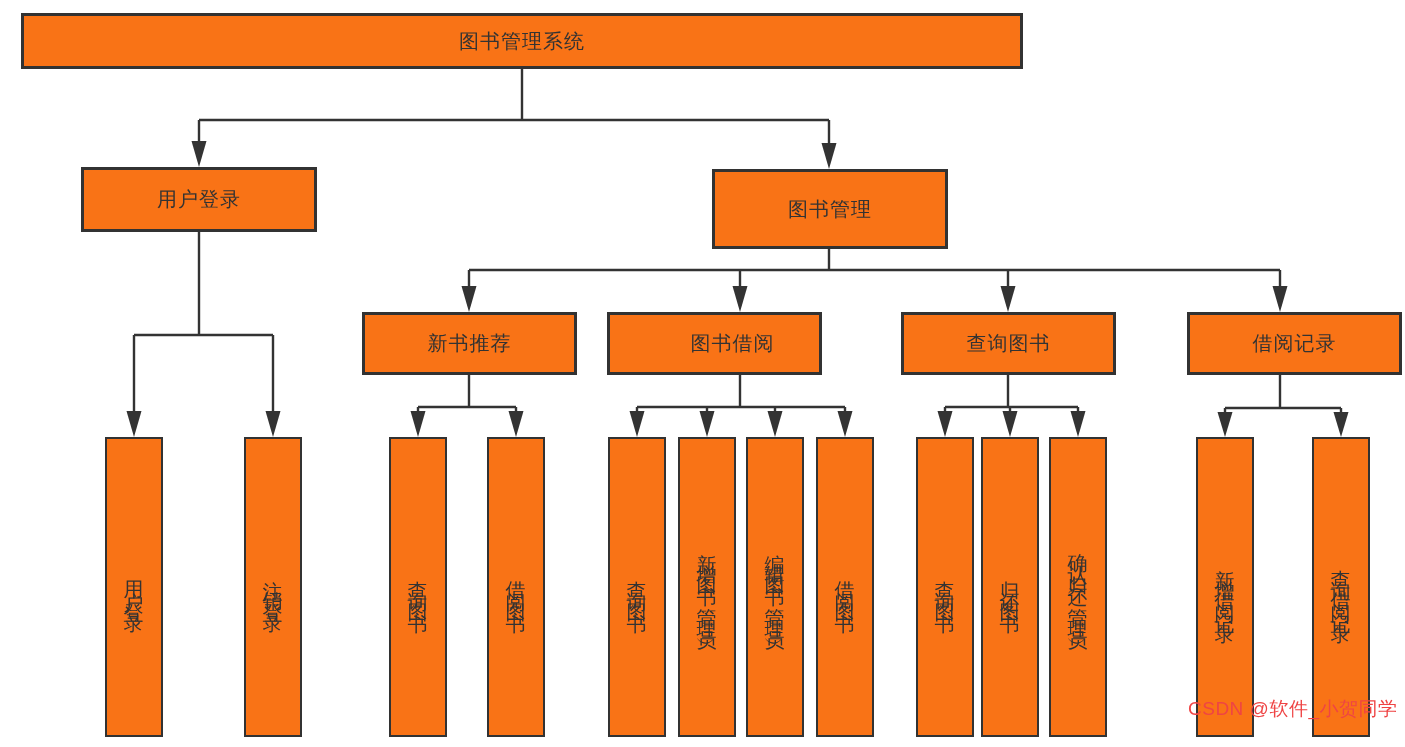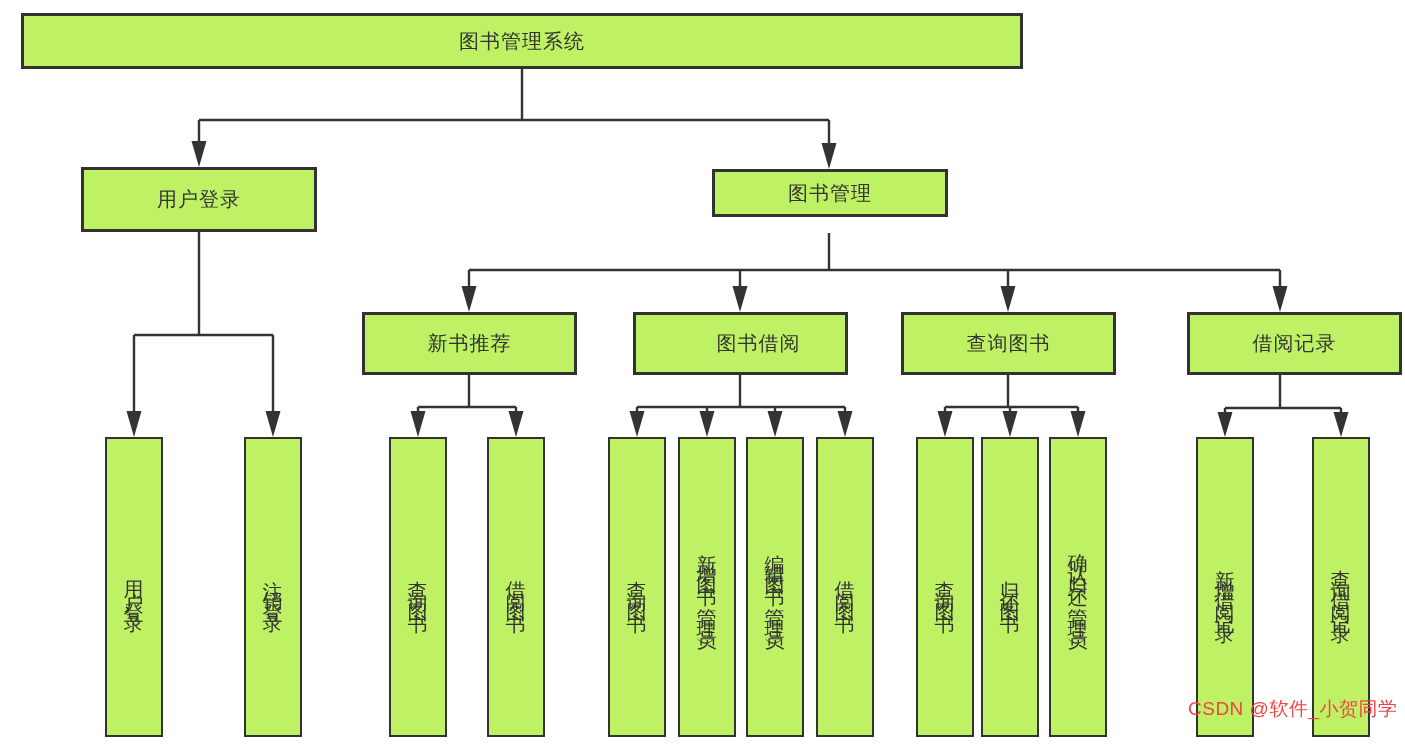--- a/index.html
+++ b/index.html
@@ -9,45 +9,45 @@
     position:relative;
     overflow:hidden;
     font-family:"Liberation Sans","DejaVu Sans",sans-serif;
     color:#333333;
   }
   .stage { position:absolute; left:0; top:0; width:1405px; height:747px; }
   svg.wires { position:absolute; left:0; top:0; }
   .box {
     position:absolute;
     box-sizing:border-box;
-    background:#bef264;
+    background:#f97316;
     border:3px solid #323232;
     display:flex;
     align-items:center;
     justify-content:center;
     font-size:20px;
     letter-spacing:1px;
     color:#333333;
     z-index:2;
   }
   .leaf { border-width:2.5px; }
   .vtext {
     writing-mode:vertical-rl;
     text-orientation:mixed;
     letter-spacing:11px;
     line-height:1;
     white-space:nowrap;
   }
   
   #n-root   { left:21px;  top:13px;  width:1002px; height:56px; }
   #n-login  { left:81px;  top:167px; width:236px;  height:65px; }
-  #n-mgmt   { left:712px; top:169px; width:236px;  height:48px; }
+  #n-mgmt   { left:712px; top:169px; width:236px;  height:80px; }
   .lvl3     { top:312px; width:215px; height:63px; }
   #n-g0 { left:362px;align-items:center; }
-  #n-g1 { left:633px;padding-left:36px; }
+  #n-g1 { left:607px;padding-left:36px; }
   #n-g2 { left:901px; }
   #n-g3 { left:1187px; }
   .leaf { top:437px; width:58px; height:300px; }
   #l-a0 { left:105px; }
   #l-a1 { left:244px; }
   #l-b0 { left:389px; }
   #l-b1 { left:487px; }
   #l-c0 { left:608px; }
   #l-c1 { left:678px; }
   #l-c2 { left:746px; }

